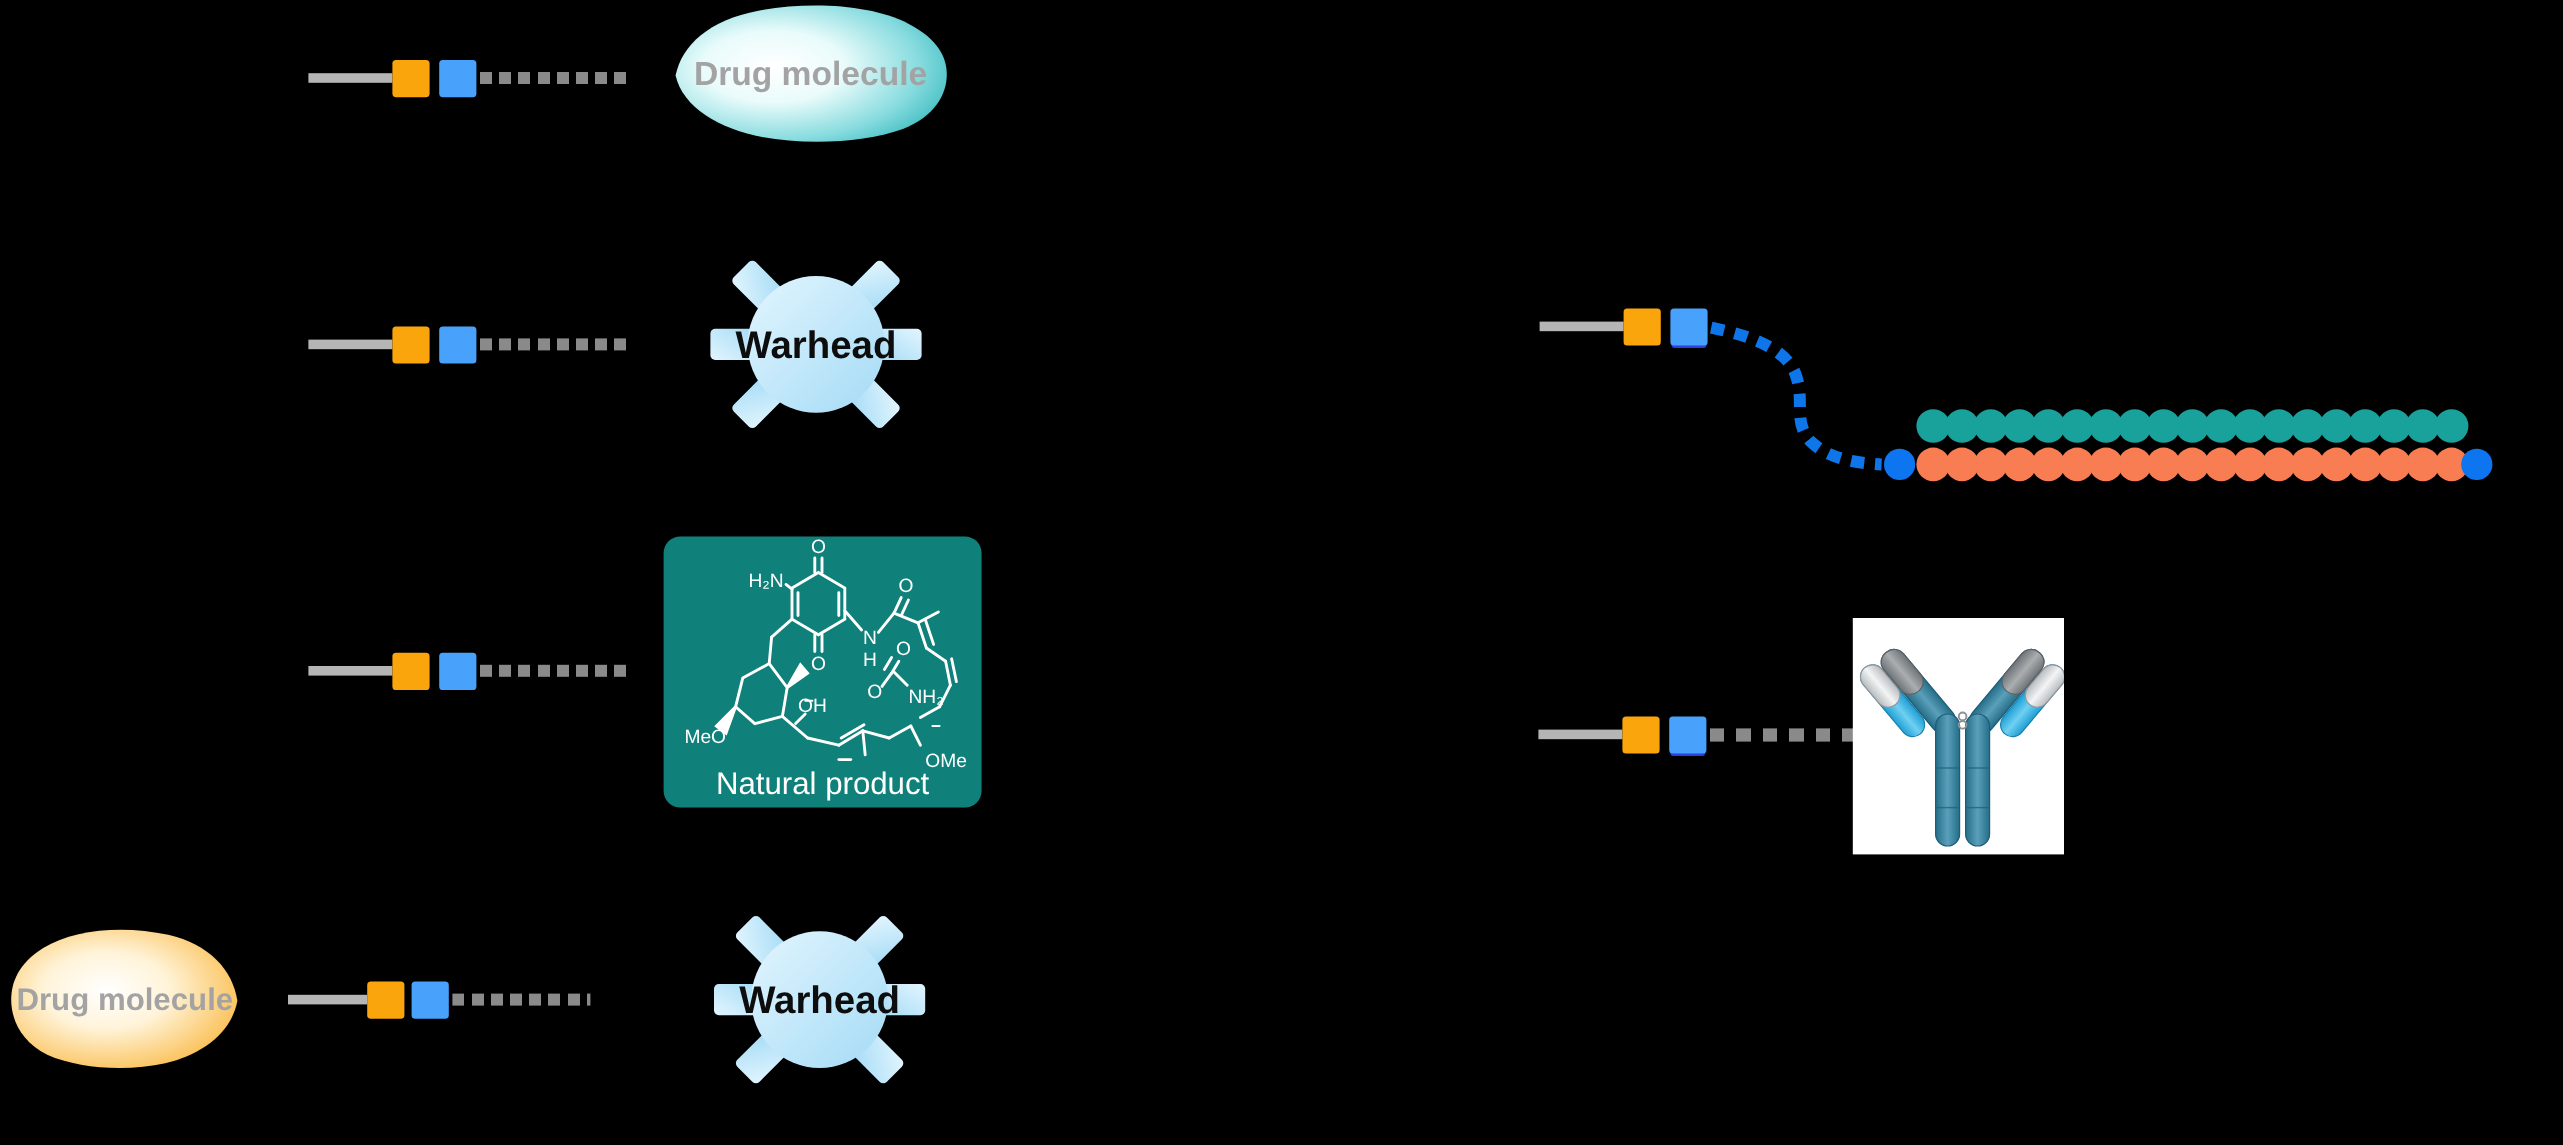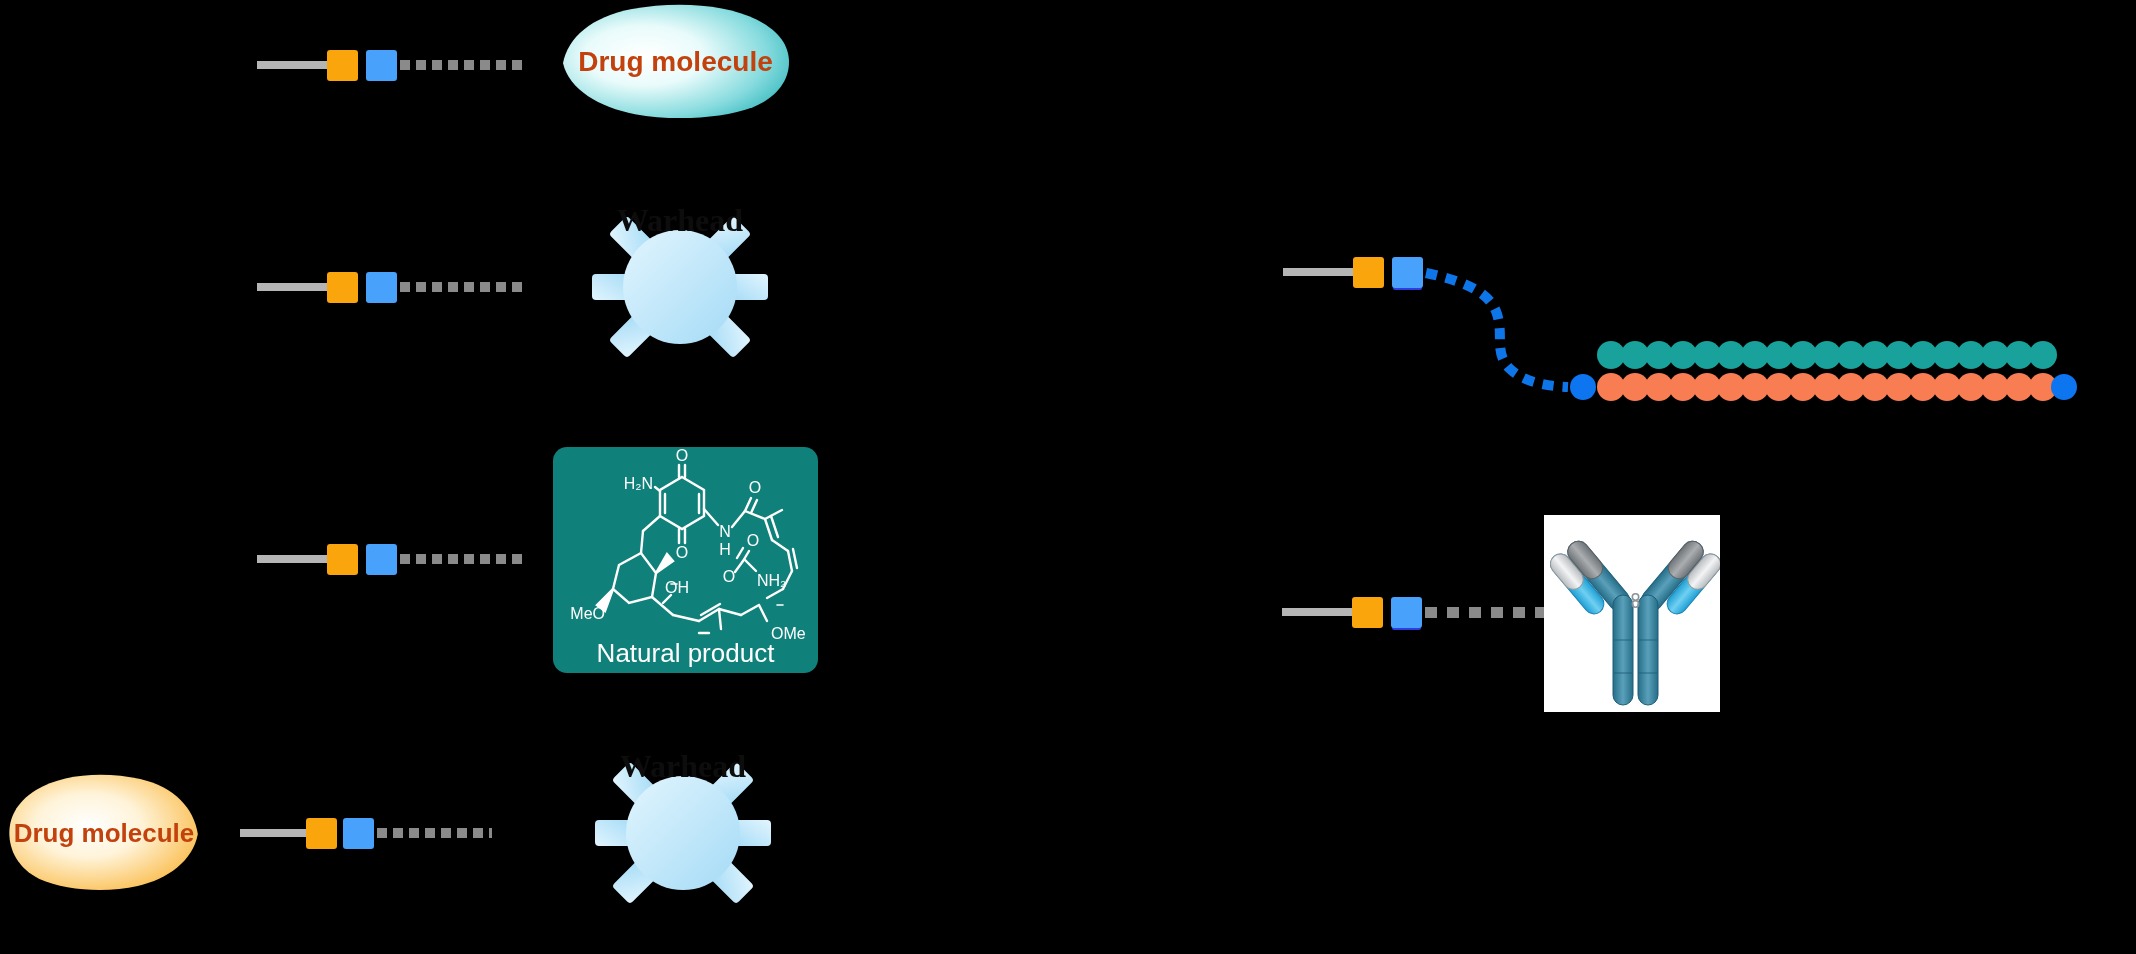--- a/index.html
+++ b/index.html
@@ -12,23 +12,23 @@
   .sq-orange{background:var(--orange-block);}
   .sq-blue{background:var(--blue-block);}
   .sq-blue.edged{box-shadow:0 3px 0 -1px #2b3ee2;}
   .dots{position:absolute;height:10px;
         background:repeating-linear-gradient(90deg,var(--dash-gray) 0 10px,transparent 10px 16px);}
   .dots.wide{height:11px;
         background:repeating-linear-gradient(90deg,var(--dash-gray) 0 12px,transparent 12px 22px);}
   
   .blob-wrap{position:absolute;display:flex;align-items:center;justify-content:center;}
   .blob-wrap svg{position:absolute;inset:0;}
-  .blob-label{position:relative;z-index:2;font-weight:700;color:#c2410c;text-align:right;}
-  
-  .warhead-wrap{position:absolute;display:flex;align-items:flex-start;justify-content:center;font-family:Liberation Serif, serif;}
+  .blob-label{position:relative;z-index:2;font-weight:700;color:#a3a3a3;text-align:right;}
+  
+  .warhead-wrap{position:absolute;display:flex;align-items:center;justify-content:center;}
   .warhead-wrap svg{position:absolute;inset:0;}
   .warhead-label{position:relative;z-index:2;font-weight:700;font-size:32px;color:#0d0d0d;}
   
   .np-card{position:absolute;left:553px;top:447px;width:265px;height:226px;
            background:var(--natural-bg);border-radius:14px;}
   .np-title{position:absolute;left:0;right:0;bottom:4px;text-align:center;
             color:#fff;font-size:26px;font-weight:400;}
   .np-card svg text{fill:#fff;font-family:"Liberation Sans","DejaVu Sans",sans-serif;}
   
   .strand{position:absolute;display:flex;}

